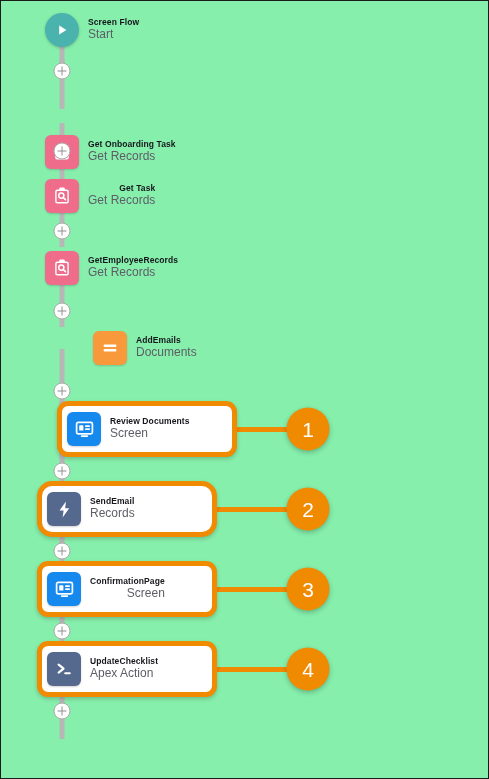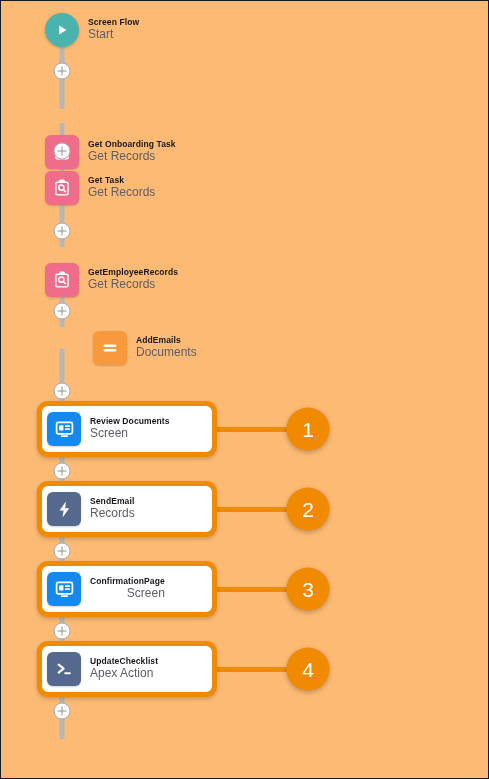--- a/index.html
+++ b/index.html
@@ -8,21 +8,21 @@
     background: #ffffff;
   }
   body {
     font-family: "Liberation Sans", sans-serif;
   }
 
   #canvas {
     position: relative;
     width: 489px;
     height: 779px;
-    background: #fdba74;
+    background: #86efac;
     box-sizing: border-box;
     border: 1px solid #1a1a1a;
     overflow: hidden;
   }
 
   
   .trunk {
     position: absolute;
     left: 61px;
     width: 5px;
@@ -183,39 +183,39 @@
       </svg>
     </div>
     <div class="node-text">
       <div class="node-label">Get Onboarding Task</div>
       <div class="node-sub">Get Records</div>
     </div>
   </div>
 
   <div class="plus" style="left:61px;top:150px;"></div>
 
-  <div class="node" style="left:44px;top:170px;">
+  <div class="node" style="left:44px;top:178px;text-align:right;">
     <div class="node-icon" style="background:#ef6d8b;">
       <svg class="glyph" width="20" height="20" viewBox="0 0 20 20" aria-hidden="true">
         <rect x="3.2" y="3.4" width="13.6" height="14.2" rx="2" fill="#ffffff"></rect>
         <rect x="7.2" y="1.6" width="5.6" height="3.4" rx="1.2" fill="#ffffff"></rect>
         <rect x="4.6" y="4.9" width="10.8" height="11.2" rx="1.2" fill="#ef6d8b"></rect>
         <circle cx="9.3" cy="9.6" r="2.6" fill="none" stroke="#ffffff" stroke-width="1.5"></circle>
         <line x1="11.2" y1="11.5" x2="13.4" y2="13.7" stroke="#ffffff" stroke-width="1.7" stroke-linecap="round"></line>
       </svg>
     </div>
     <div class="node-text">
       <div class="node-label">Get Task</div>
       <div class="node-sub">Get Records</div>
     </div>
   </div>
 
   <div class="plus" style="left:61px;top:230px;"></div>
 
-  <div class="node" style="left:44px;top:250px;margin-top:12px;">
+  <div class="node" style="left:44px;top:250px;">
     <div class="node-icon" style="background:#ef6d8b;">
       <svg class="glyph" width="20" height="20" viewBox="0 0 20 20" aria-hidden="true">
         <rect x="3.2" y="3.4" width="13.6" height="14.2" rx="2" fill="#ffffff"></rect>
         <rect x="7.2" y="1.6" width="5.6" height="3.4" rx="1.2" fill="#ffffff"></rect>
         <rect x="4.6" y="4.9" width="10.8" height="11.2" rx="1.2" fill="#ef6d8b"></rect>
         <circle cx="9.3" cy="9.6" r="2.6" fill="none" stroke="#ffffff" stroke-width="1.5"></circle>
         <line x1="11.2" y1="11.5" x2="13.4" y2="13.7" stroke="#ffffff" stroke-width="1.7" stroke-linecap="round"></line>
       </svg>
     </div>
     <div class="node-text">
@@ -235,21 +235,21 @@
     </div>
     <div class="node-text">
       <div class="node-label">AddEmails</div>
       <div class="node-sub">Documents</div>
     </div>
   </div>
 
   <div class="plus" style="left:61px;top:390px;"></div>
 
   <div class="leader" style="left:214px;top:425.5px;width:80px;"></div>
-  <div class="card" style="top:400px;">
+  <div class="card" style="top:400px;margin-left:20px;">
     <div class="card-inner">
       <div class="node-icon" style="background:#1589ee;">
         <svg class="glyph" width="21" height="21" viewBox="0 0 21 21" aria-hidden="true">
           <rect x="2.6" y="3.4" width="15.8" height="11.4" rx="1.6" fill="none" stroke="#ffffff" stroke-width="1.7"></rect>
           <rect x="5.2" y="6.2" width="4.2" height="5.4" rx="0.7" fill="#ffffff"></rect>
           <rect x="11" y="6.2" width="5" height="1.7" rx="0.7" fill="#ffffff"></rect>
           <rect x="11" y="9.3" width="5" height="1.7" rx="0.7" fill="#ffffff"></rect>
           <rect x="6.8" y="16.2" width="7.4" height="1.8" rx="0.9" fill="#ffffff"></rect>
         </svg>
       </div>
@@ -259,21 +259,21 @@
       </div>
     </div>
   </div>
   <div class="badge" style="left:307px;top:428px;">
     <span>1</span>
   </div>
 
   <div class="plus" style="left:61px;top:470px;"></div>
 
   <div class="leader" style="left:214px;top:505.5px;width:80px;"></div>
-  <div class="card" style="top:480px;">
+  <div class="card" style="top:480px;border-radius:15px;">
     <div class="card-inner">
       <div class="node-icon" style="background:#54698d;">
         <svg class="glyph" width="21" height="21" viewBox="0 0 21 21" aria-hidden="true">
           <polygon points="11.9,2.4 5.6,11.4 9.6,11.4 8.6,18.6 15.2,9.2 11.2,9.2" fill="#ffffff"></polygon>
         </svg>
       </div>
       <div class="node-text">
         <div class="node-label">SendEmail</div>
         <div class="node-sub">Records</div>
       </div>

